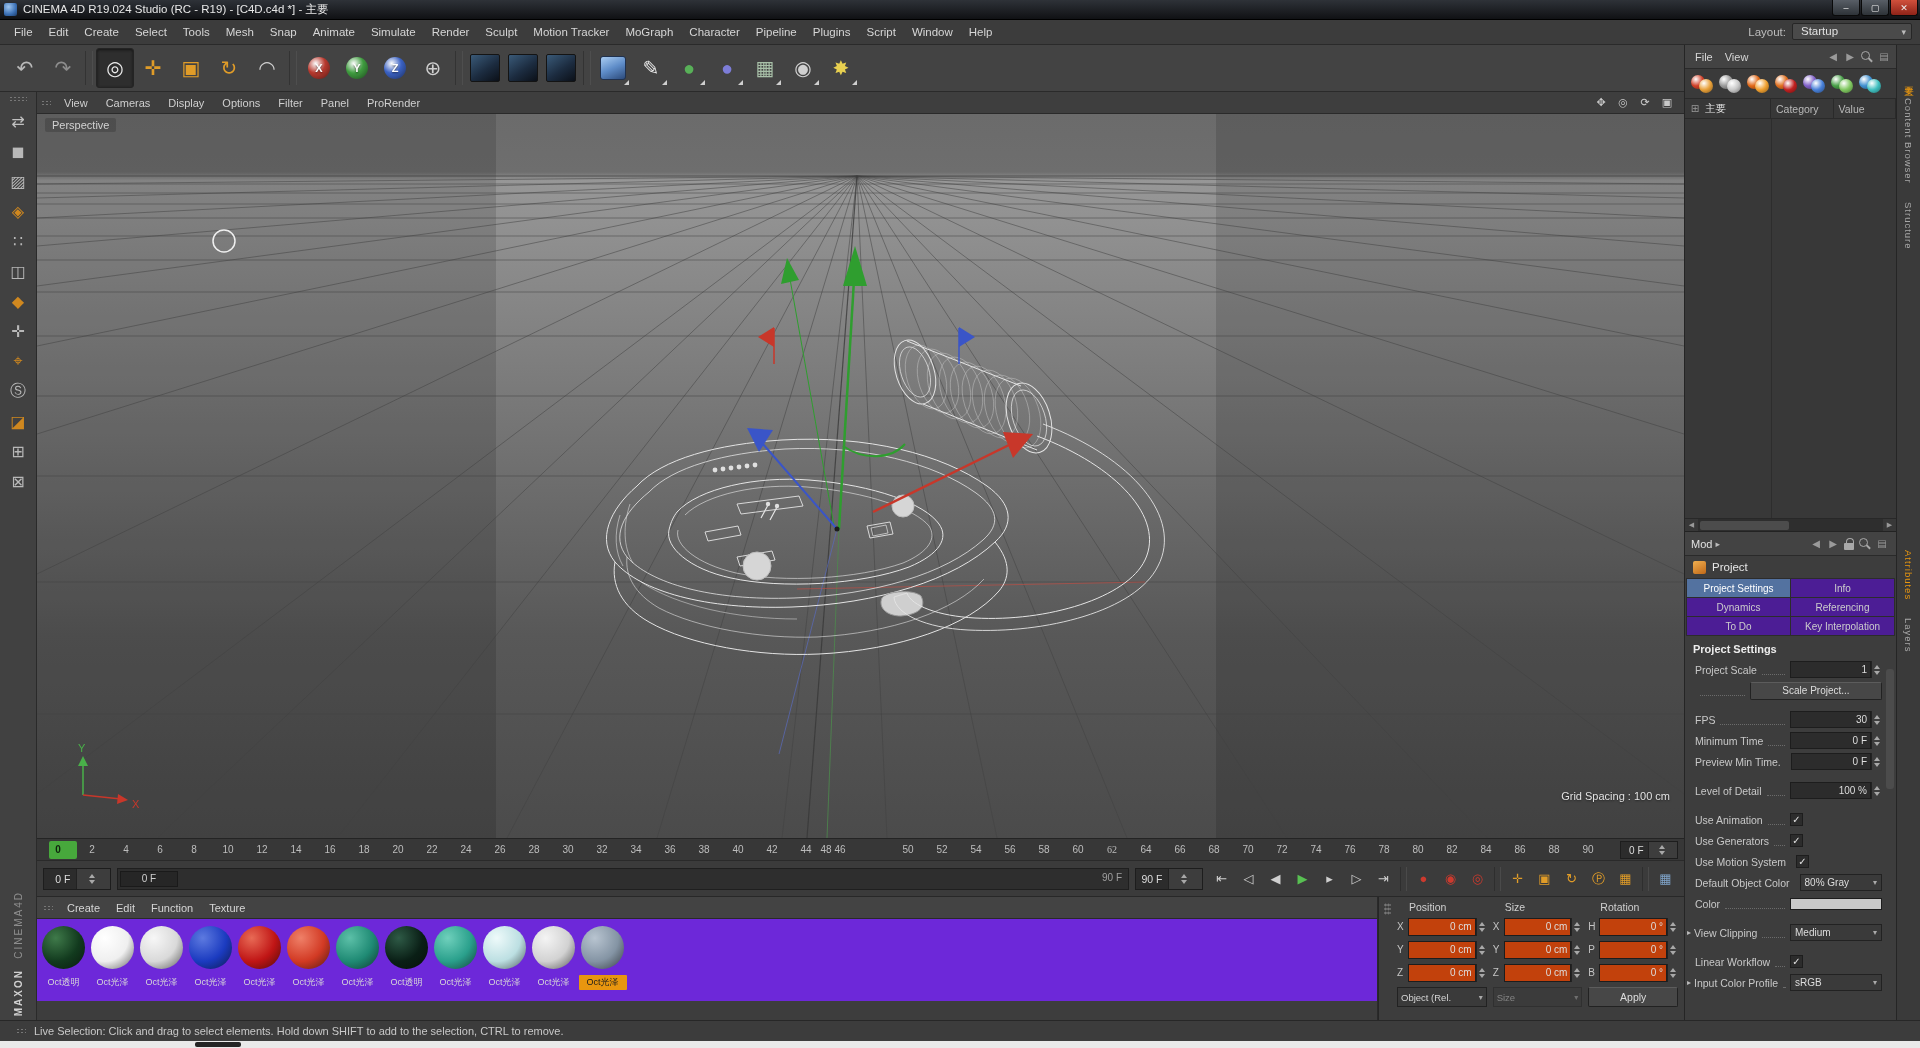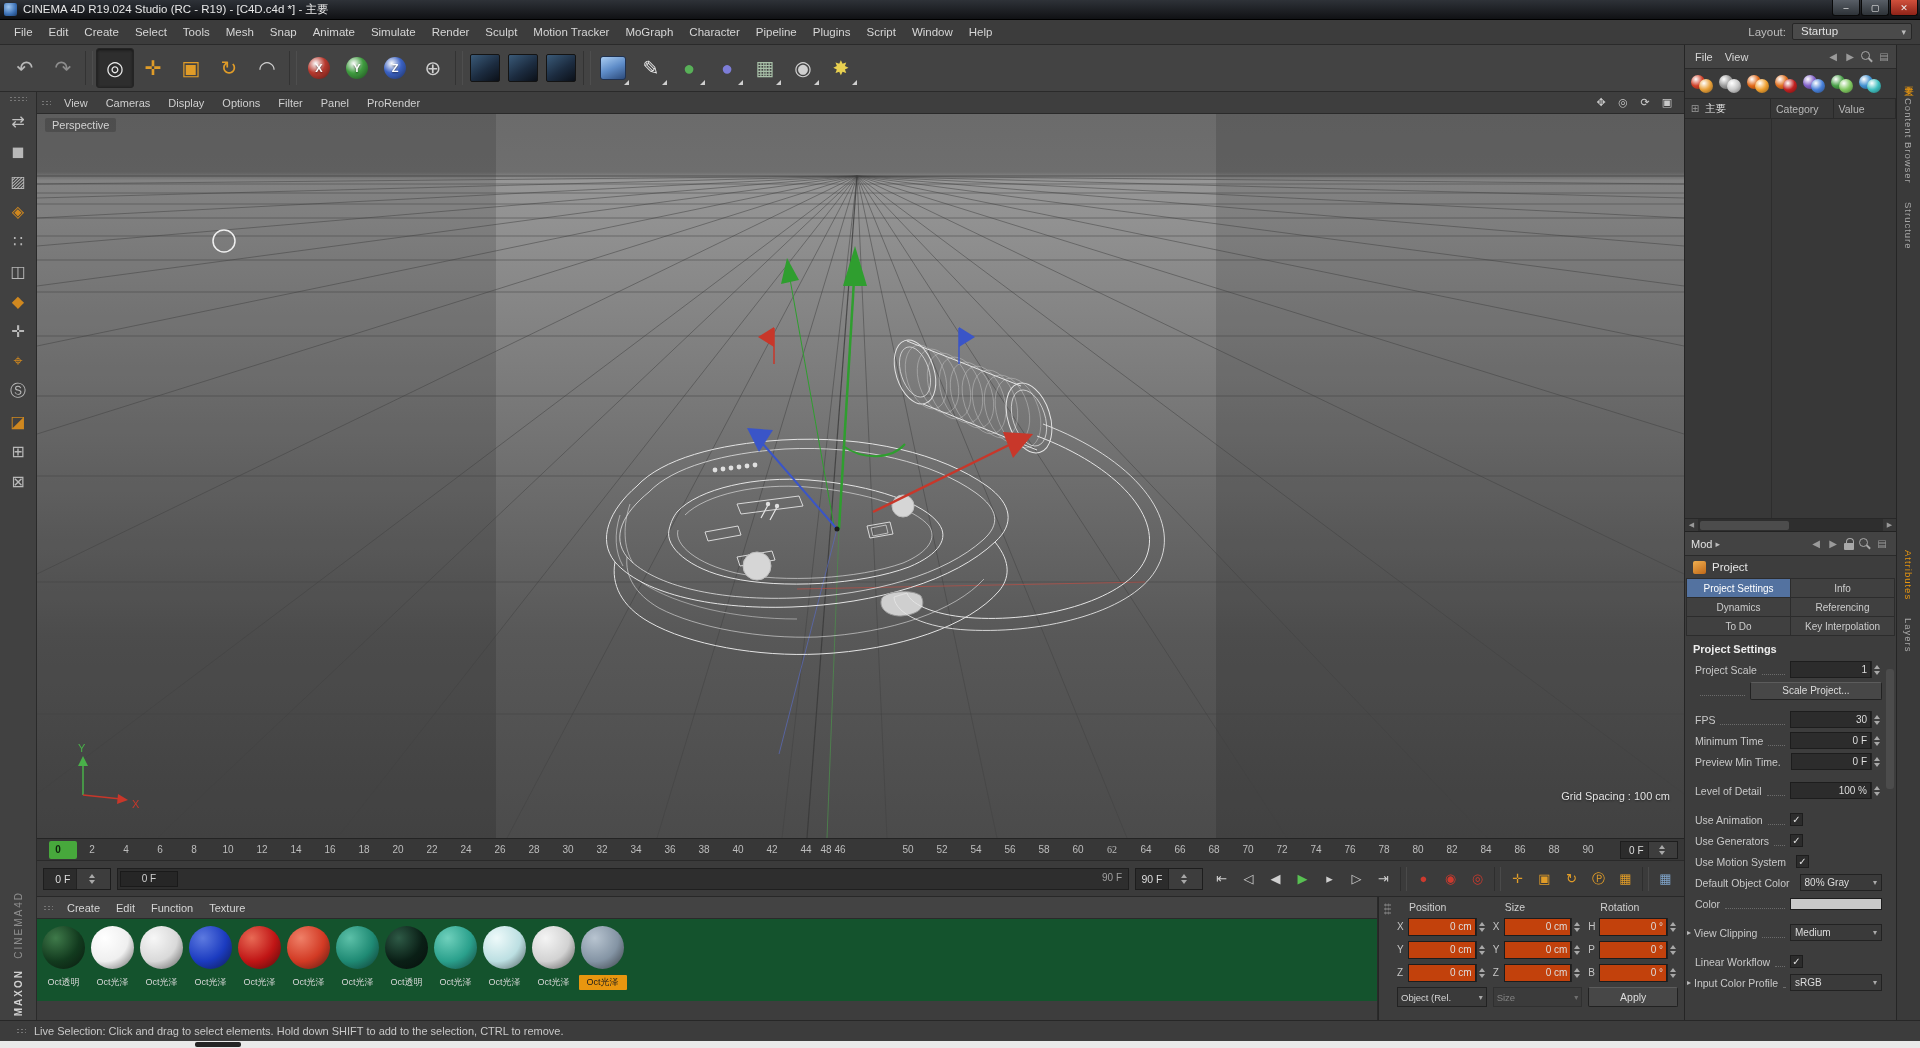--- a/index.html
+++ b/index.html
@@ -99,21 +99,21 @@
   .ps-endlabel{position:absolute;right:6px;top:3px;font-size:10px;color:#9f9f9f}
   .tr-btn{width:25px;height:25px;display:flex;align-items:center;justify-content:center;font-size:13px;
     color:#cfcfcf;border-radius:2px}
   .tr-sep{width:7px;height:24px;border-left:1px solid #2e2e2e;border-right:1px solid #4a4a4a;margin:0 2px}
 
   
   .matmgr{position:absolute;left:37px;top:897px;width:1341px;height:123px;background:#3d3d3d;
     border-right:1px solid #2a2a2a}
   .mat-menu{height:22px;background:#434343;border-bottom:1px solid #2a2a2a;display:flex;align-items:center;
     padding:0 6px;gap:2px;font-size:11px}
-  .mat-strip{display:flex;background:#14532d;padding:4px 2px 0;height:82px}
+  .mat-strip{display:flex;background:#6d28d9;padding:4px 2px 0;height:82px}
   .mat{width:49px;display:flex;flex-direction:column;align-items:center}
   .mat-sphere{width:43px;height:43px;border-radius:50%;margin-top:3px}
   .mat-label{width:48px;margin-top:6px;font-size:9px;text-align:center;color:#d8d8d8;
     overflow:hidden;white-space:nowrap;padding:1px 0}
   .mat-label.sel{background:#e8960f;color:#1c1c1c;border-radius:1px}
 
   
   .coords{position:absolute;left:1378px;top:897px;width:306px;height:123px;background:#3d3d3d;
     border-left:1px solid #262626;padding:2px 6px 0 18px}
   .coords .grip{position:absolute;left:5px;top:6px;width:7px;height:12px;
@@ -166,21 +166,21 @@
   .rp-hscroll{height:13px;background:#2e2e2e;display:flex;align-items:center;border-bottom:1px solid #232323}
   .hs-arrow{width:13px;height:100%;display:flex;align-items:center;justify-content:center;font-size:7px;color:#999;background:#383838}
   .hs-thumb{width:42%;height:9px;background:#4c4c4c;border-radius:2px;margin:0 2px}
   .attr-head{height:24px;background:#434343;border-bottom:1px solid #2a2a2a;display:flex;align-items:center;
     padding:0 6px;gap:3px;font-size:11px;color:#e0e0e0}
   .attr-head .marr{font-size:9px;color:#bbb}
   .attr-obj{height:22px;display:flex;align-items:center;gap:6px;padding:0 8px;font-size:11.5px;color:#e6e6e6}
   .obj-icon{width:13px;height:13px;border-radius:2px;background:linear-gradient(150deg,#f0b050,#c06818)}
   .attr-tabs{display:grid;grid-template-columns:1fr 1fr;gap:1px;background:#2c2c2c;padding:1px;margin:0 1px}
   .attr-tab{height:18px;display:flex;align-items:center;justify-content:center;font-size:10px;
-    background:#404040;color:#cccccc;white-space:nowrap;overflow:hidden}
+    background:#4c1d95;color:#cccccc;white-space:nowrap;overflow:hidden}
   .attr-tab.active{background:#5372a0;color:#fff}
   .attr-section{padding:7px 8px 4px;font-size:11px;font-weight:bold;color:#ececec}
   .attr-fields{flex:1;overflow:hidden;position:relative;padding-right:12px}
   .af-row{display:flex;align-items:center;height:21px;padding:0 2px 0 10px}
   .af-row.gap{margin-top:8px}
   .af-label{font-size:10.5px;color:#c8c8c8;white-space:nowrap}
   .exp{font-size:8px;color:#bbb;margin-right:3px;margin-left:-8px}
   .leader{flex:1;border-bottom:1px dotted #6b6b6b;margin:0 5px;height:55%}
   .af-ctl{width:92px;display:flex;align-items:center;height:17px}
   .af-ctl.wide{width:132px}

